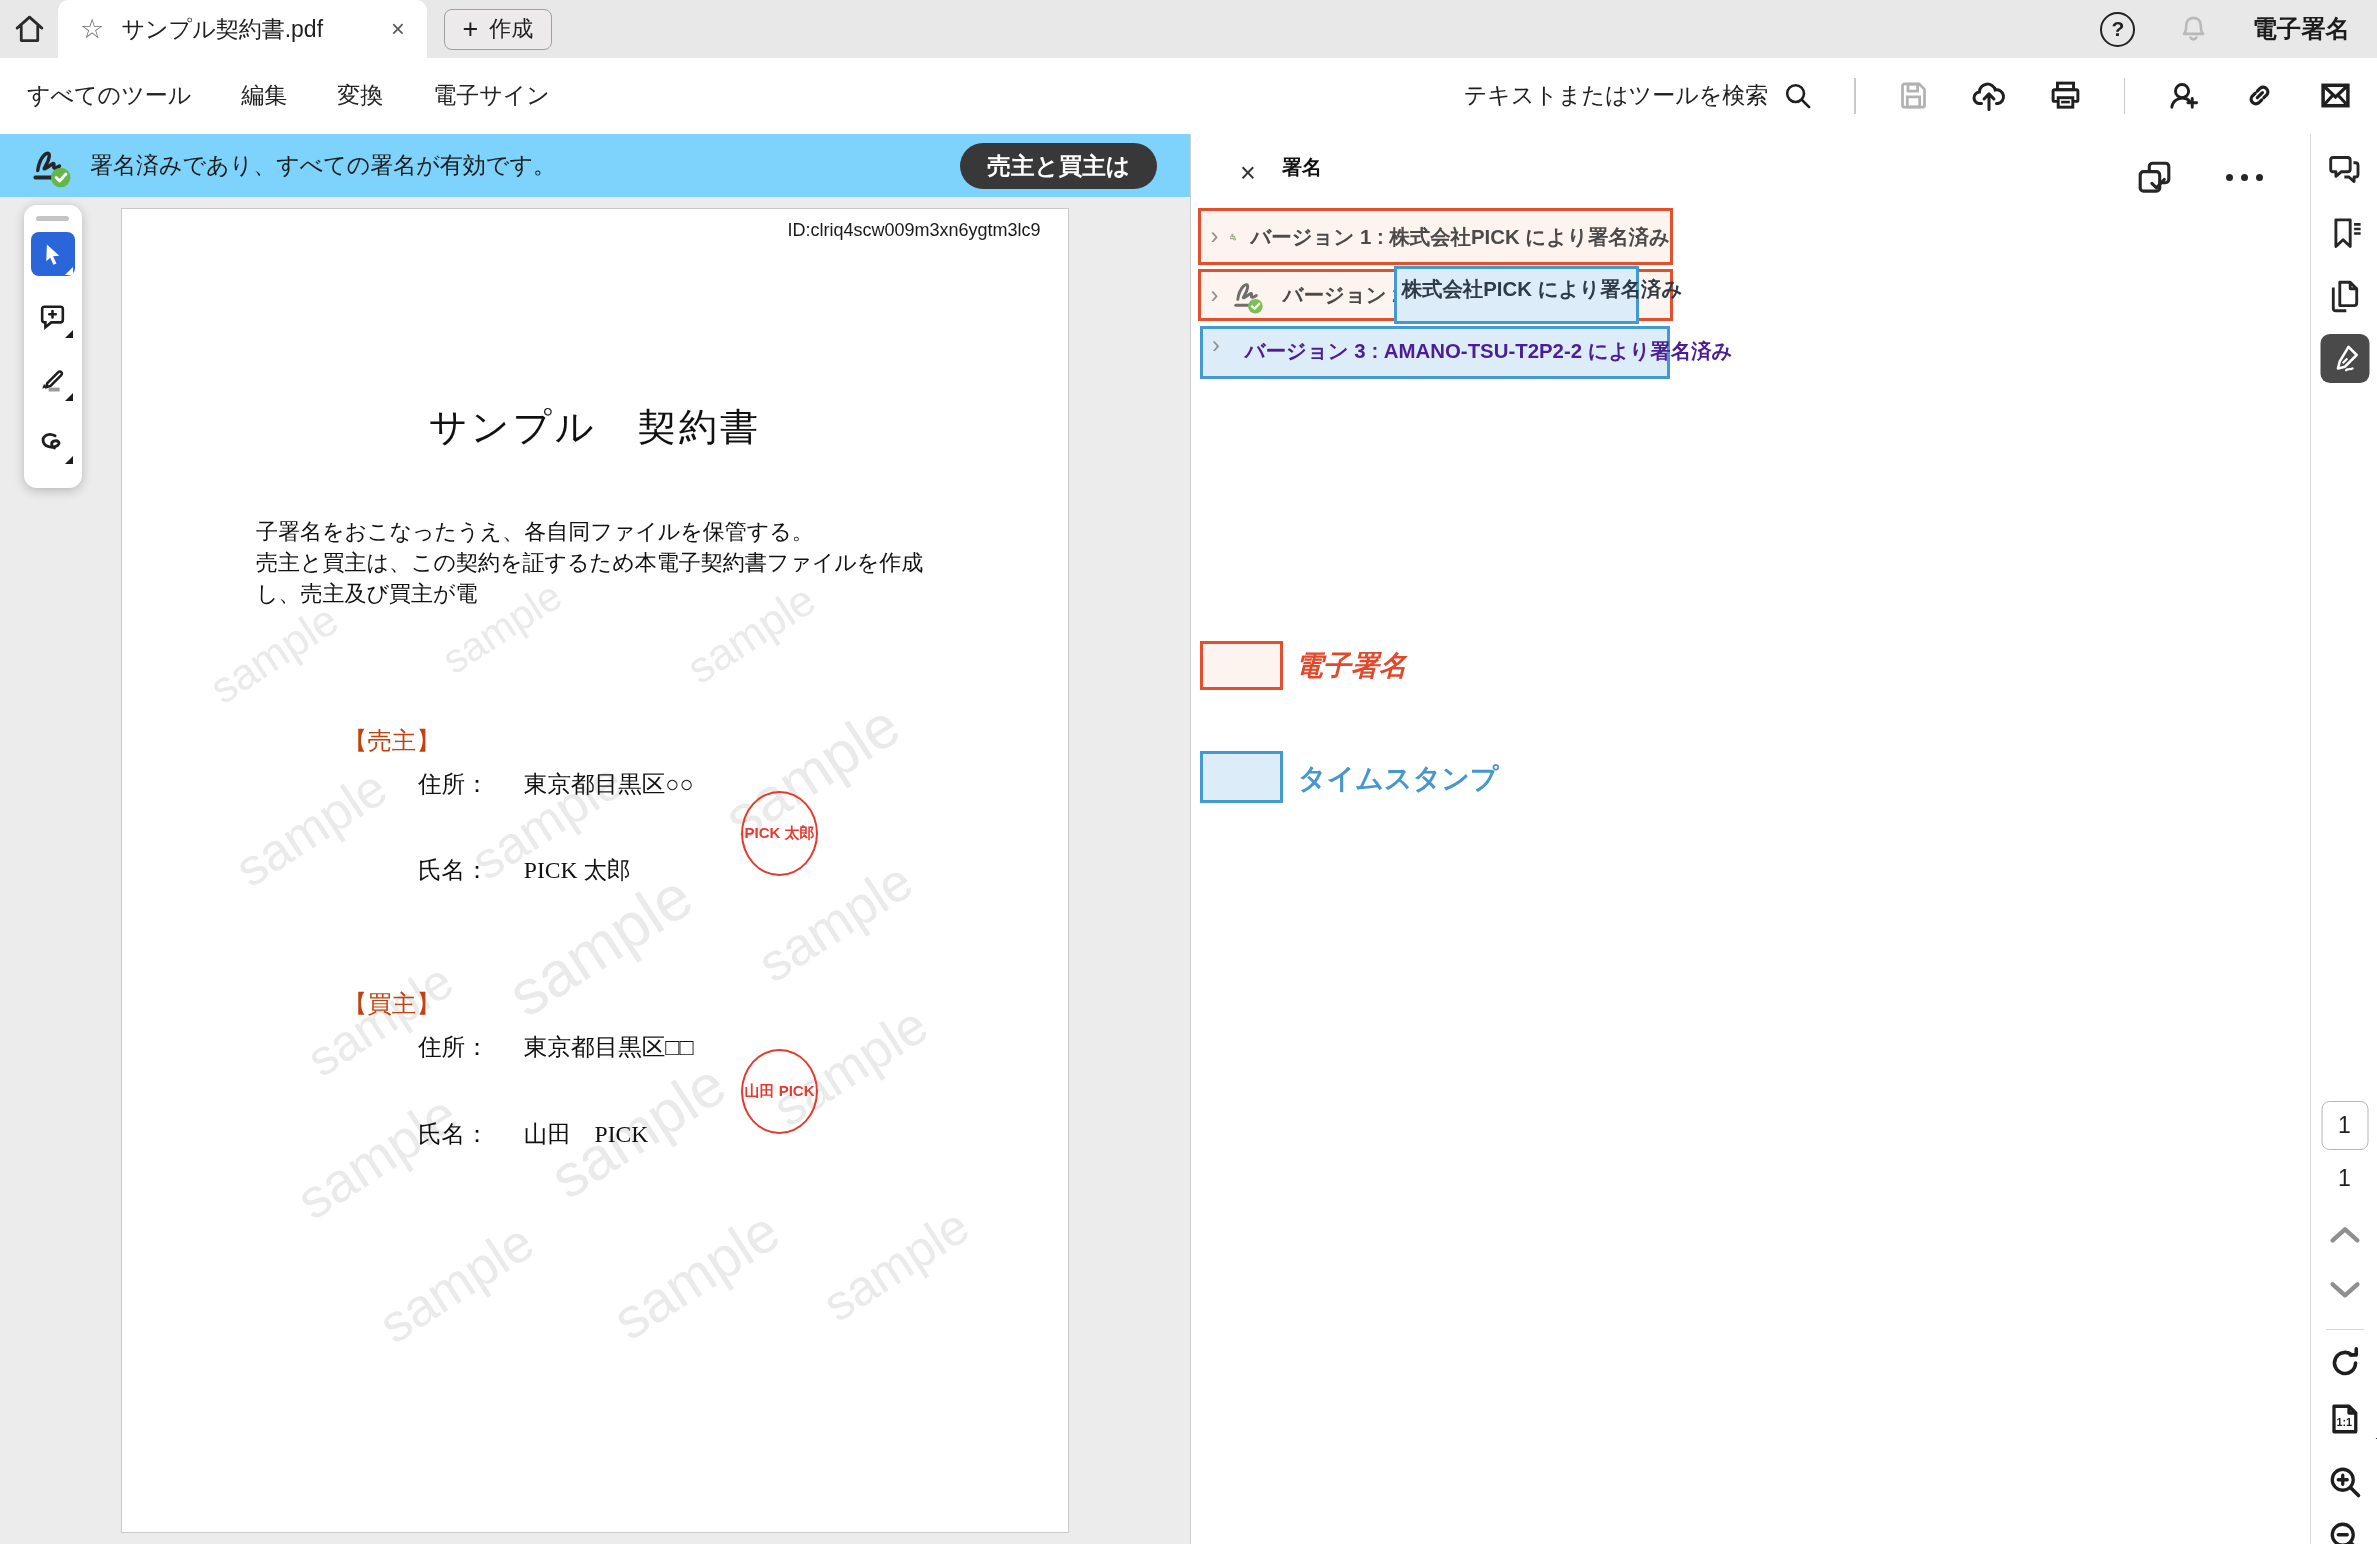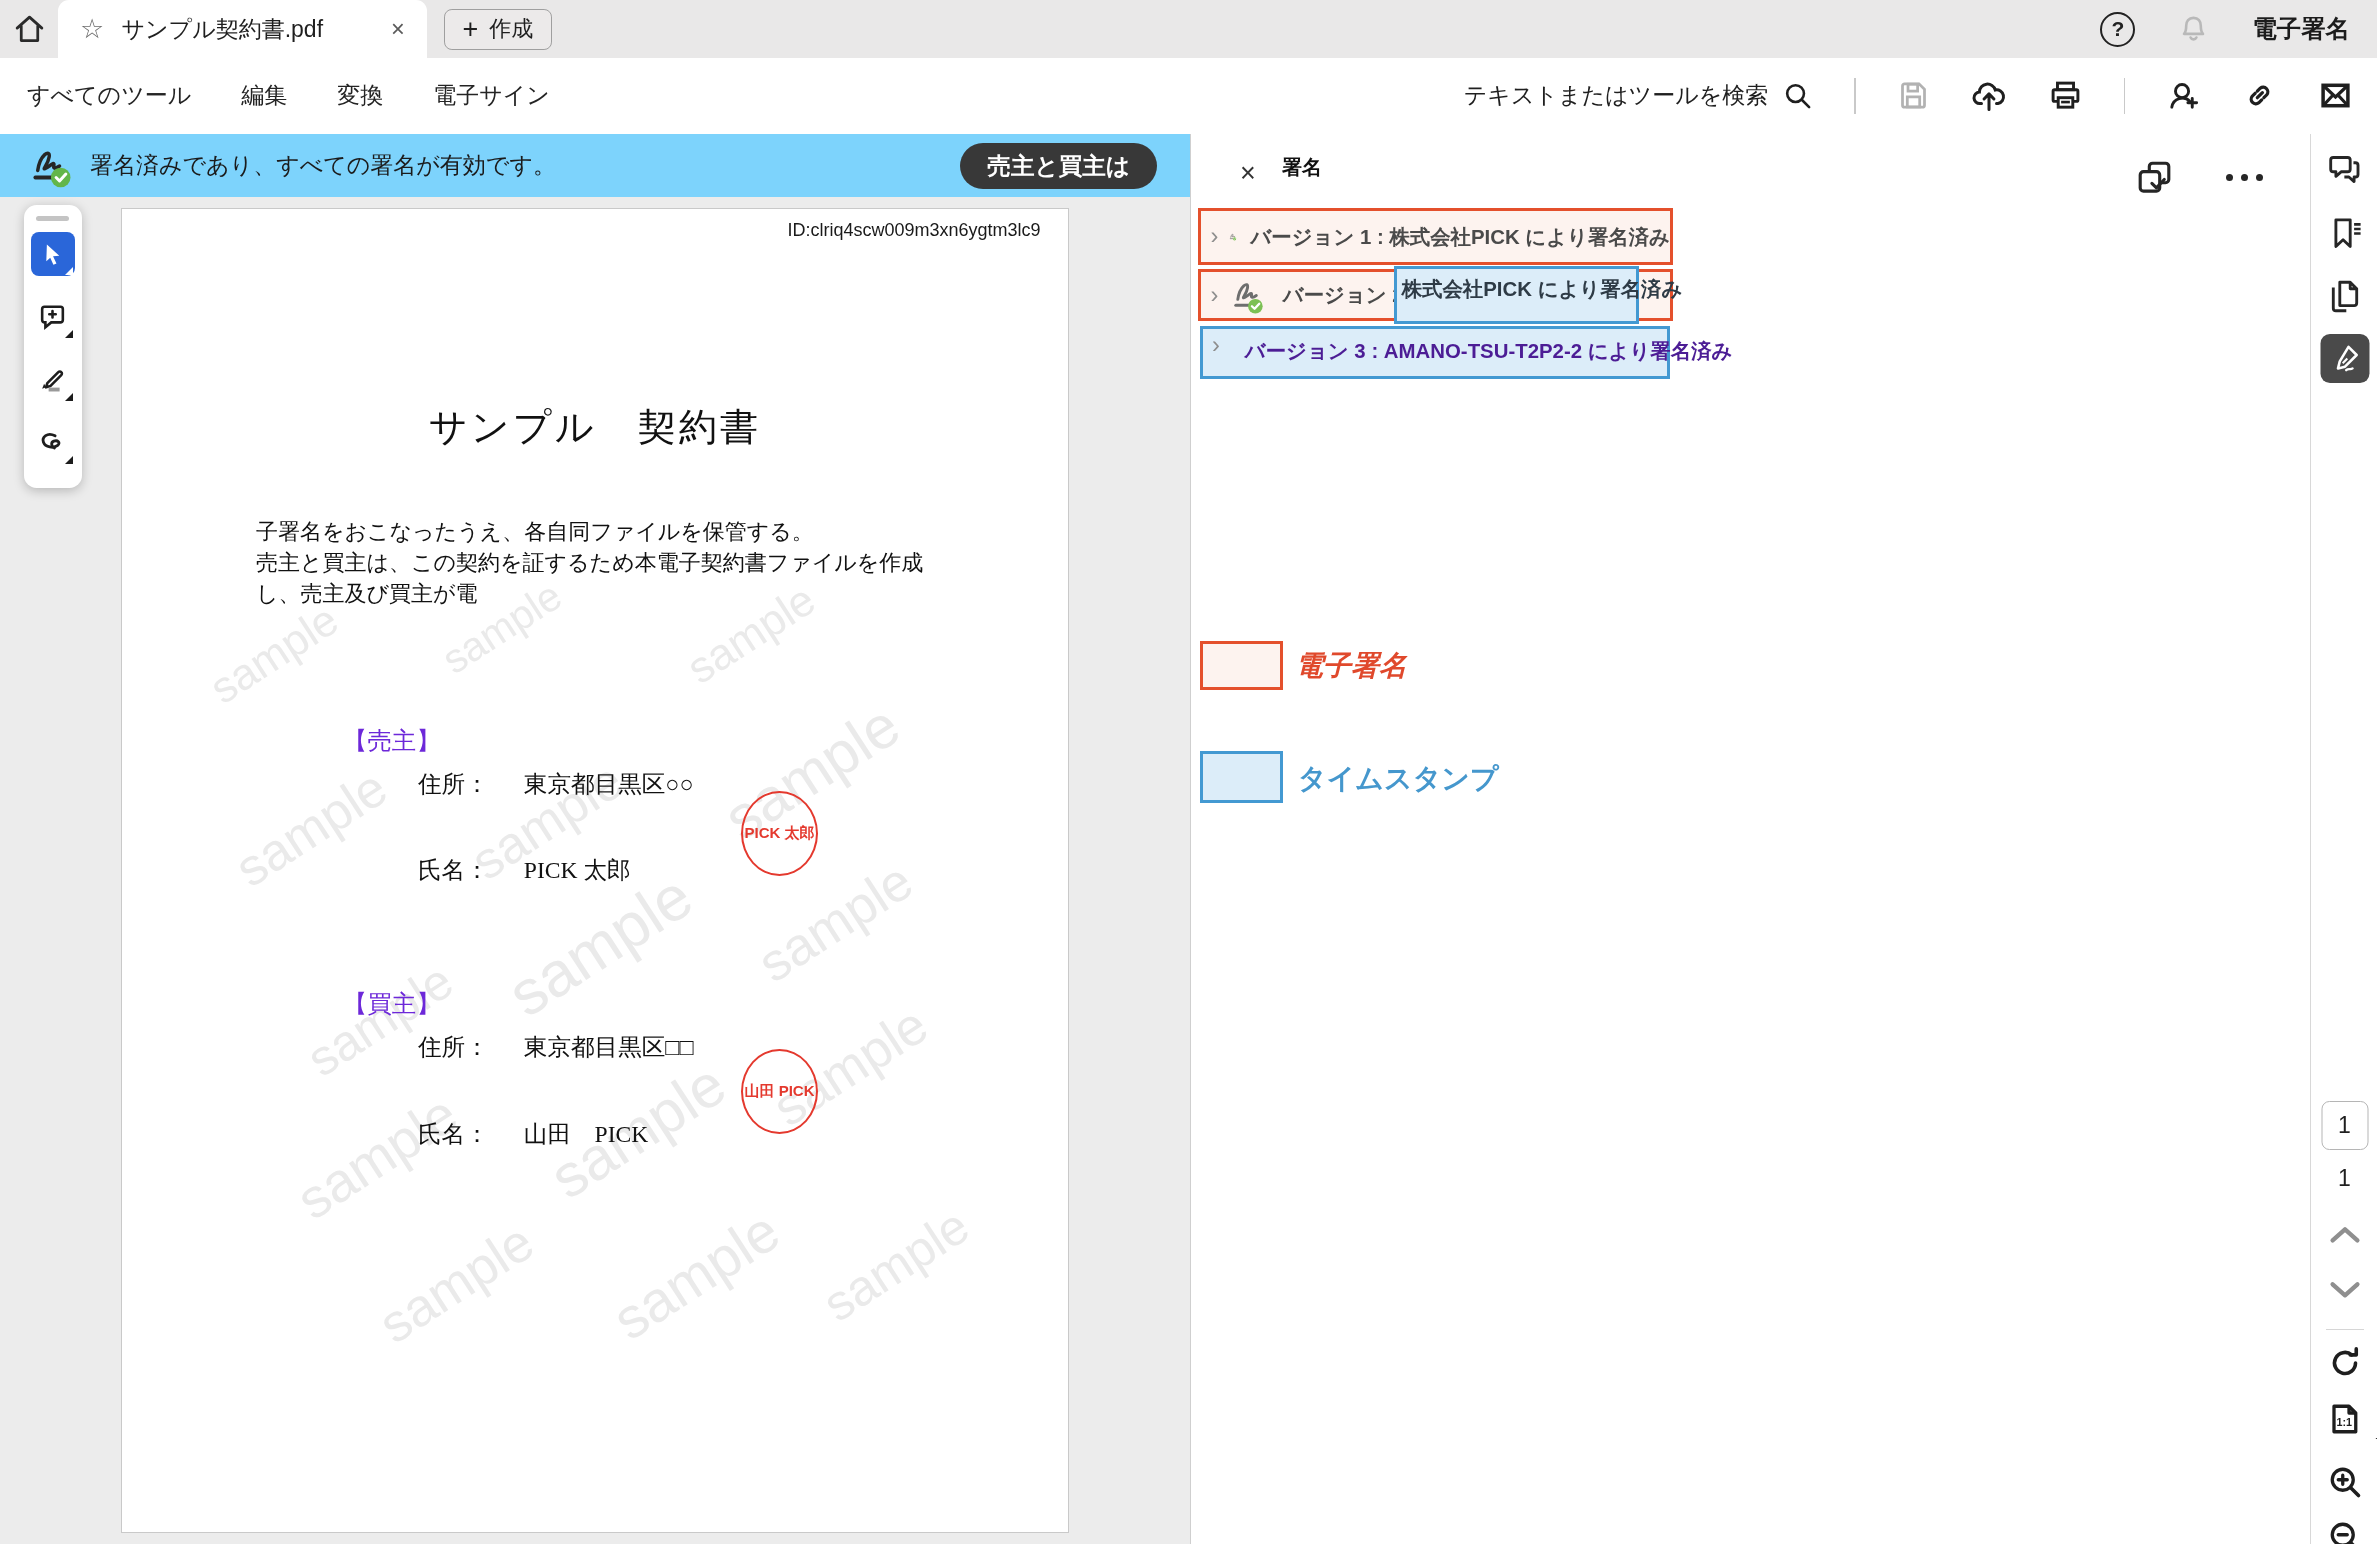--- a/index.html
+++ b/index.html
@@ -31,21 +31,21 @@
   .notif { position:absolute; left:0; top:134px; width:1190px; height:63px; background:#7dd3fc; display:flex; align-items:center; }
   .notif-msg { font-size:23px; color:#1b1b1b; margin-left:14px; }
   .sig-panel-btn { position:absolute; right:33px; top:9.4px; height:46px; border-radius:23px; background:#383838; color:#fff; font-size:23.6px; font-weight:bold; display:flex; align-items:center; padding:0 27px; }
 
   
   .viewer { position:absolute; left:0; top:197px; width:1190px; height:1348px; background:#ececec; }
   .page { position:absolute; left:121px; top:11px; width:948px; height:1325px; background:#fff; border:0.8px solid #c9c9c9; overflow:hidden; font-family:"Liberation Serif",serif; }
   .doc-id { position:absolute; top:11px; right:27.5px; font-family:"Liberation Sans",sans-serif; font-size:18px; color:#1a1a1a; }
   .doc-title { position:absolute; top:193px; width:100%; text-align:center; font-size:38px; color:#111; letter-spacing:3.1px; }
   .doc-body { position:absolute; left:134px; top:307px; width:692px; font-size:22px; line-height:31px; color:#111; }
-  .sec-head { position:absolute; left:221px; font-size:24.4px; color:#6d28d9; }
+  .sec-head { position:absolute; left:221px; font-size:24.4px; color:#c2410c; }
   .doc-row { position:absolute; left:296px; font-size:23.6px; color:#111; display:flex; gap:35px; }
   .stamp { position:absolute; width:77px; height:85px; border:2.4px solid #e4392e; border-radius:50%; display:flex; align-items:center; justify-content:center; font-family:"Liberation Sans",sans-serif; font-size:15px; font-weight:bold; color:#e4392e; white-space:nowrap; }
   .wm { position:absolute; color:#eaeaea; transform:translate(-50%,-50%) rotate(-33deg); white-space:nowrap; font-family:"Liberation Sans",sans-serif; }
 
   
   .quick-tools { position:absolute; left:23.6px; top:7.9px; width:58px; height:283px; background:#fff; border-radius:12.6px; box-shadow:0 2.4px 11px rgba(0,0,0,.22); display:flex; flex-direction:column; align-items:center; padding-top:11px; }
   .qt-handle { width:33px; height:5.5px; border-radius:3.1px; background:#c4c4c4; margin-bottom:11px; }
   .qt-btn { position:relative; width:44px; height:44px; border-radius:7.9px; display:flex; align-items:center; justify-content:center; margin-bottom:19px; }
   .qt-btn.selected { background:#2a66d9; }
   .corner { position:absolute; right:1.6px; bottom:1.6px; width:0; height:0; border-style:solid; border-width:0 0 8.6px 8.6px; border-color:transparent transparent #1c1c1c transparent; }

